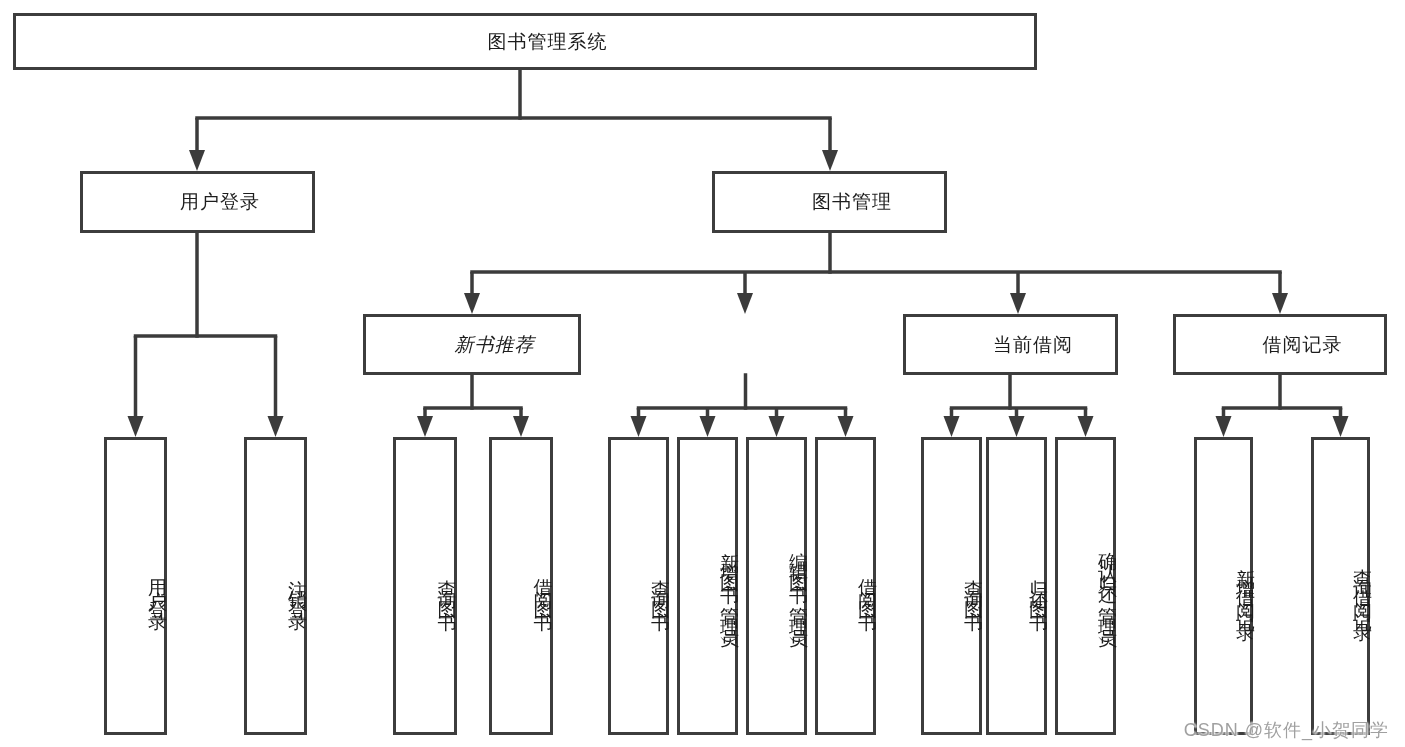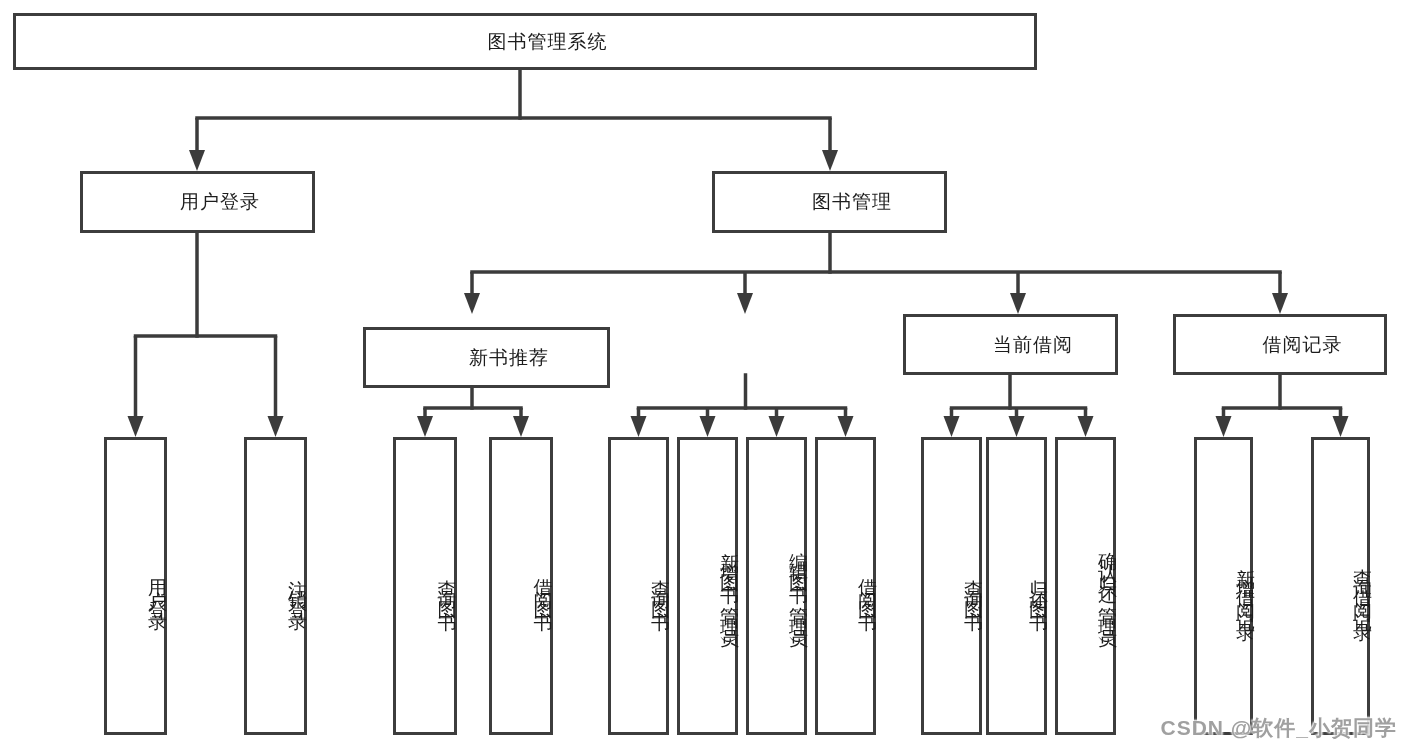--- a/index.html
+++ b/index.html
@@ -36,29 +36,28 @@
     white-space:nowrap;
   }
   .node.v{
     writing-mode:vertical-rl;
     text-orientation:mixed;
     letter-spacing:11px;
     line-height:1;
   }
   #watermark{
     position:absolute;
-    right:8px;
+    right:16px;
     bottom:5px;
     z-index:3;
-    font-size:21px;
+    font-size:18px;
     color:var(--wm);
     letter-spacing:1px;
     white-space:nowrap;
     text-shadow:0 0 3px #fff, 1px 1px 2px #fff, -1px -1px 2px #fff;
-    font-weight:bold;
   }
 </style>
 </head>
 <body>
 
 <div id="canvas">
   <svg id="connector-svg" width="1405" height="747">
       <line x1="520" y1="70" x2="520" y2="118" stroke="#3b3b3b" stroke-width="3.5" stroke-linecap="square"></line>
       <line x1="197" y1="118" x2="830" y2="118" stroke="#3b3b3b" stroke-width="3.5" stroke-linecap="square"></line>
       <line x1="197" y1="118" x2="197" y2="152" stroke="#3b3b3b" stroke-width="3.5" stroke-linecap="butt"></line>
@@ -109,21 +108,21 @@
       <line x1="1223.5" y1="408" x2="1340.5" y2="408" stroke="#3b3b3b" stroke-width="3.5" stroke-linecap="square"></line>
       <line x1="1223.5" y1="408" x2="1223.5" y2="418" stroke="#3b3b3b" stroke-width="3.5" stroke-linecap="butt"></line>
       <polygon points="1215.5,416 1231.5,416 1223.5,437" fill="#3b3b3b"></polygon>
       <line x1="1340.5" y1="408" x2="1340.5" y2="418" stroke="#3b3b3b" stroke-width="3.5" stroke-linecap="butt"></line>
       <polygon points="1332.5,416 1348.5,416 1340.5,437" fill="#3b3b3b"></polygon>
     </svg>
   <div id="watermark">CSDN @软件_小贺同学</div>
 <div class="node h" style="left: 13px; top: 13px; width: 1024px; height: 57px;">图书管理系统</div>
     <div class="node h" style="left: 80px; top: 171px; width: 235px; height: 62px;">用户登录</div>
     <div class="node h" style="left: 712px; top: 171px; width: 235px; height: 62px; text-align: right;">图书管理</div>
-    <div class="node h" style="left: 363px; top: 327px; width: 247px; height: 61px;">新书推荐</div>
+    <div class="node h" style="left: 363px; top: 314px; width: 218px; height: 61px; font-style: italic;">新书推荐</div>
     <div class="node h" style="left: 1173px; top: 314px; width: 214px; height: 61px;">借阅记录</div>
     <div class="node h" style="left: 903px; top: 314px; width: 215px; height: 61px;">当前借阅</div>
     <div class="node v" style="left: 104px; top: 437px; width: 63px; height: 298px;">用户登录</div>
     <div class="node v" style="left: 244px; top: 437px; width: 63px; height: 298px;">注销登录</div>
     <div class="node v" style="left: 393px; top: 437px; width: 64px; height: 298px;">查询图书</div>
     <div class="node v" style="left: 489px; top: 437px; width: 64px; height: 298px;">借阅图书</div>
     <div class="node v" style="left: 608px; top: 437px; width: 61px; height: 298px;">查询图书</div>
     <div class="node v" style="left: 677px; top: 437px; width: 61px; height: 298px;">新增图书（管理员）</div>
     <div class="node v" style="left: 746px; top: 437px; width: 61px; height: 298px;">编辑图书（管理员）</div>
     <div class="node v" style="left: 815px; top: 437px; width: 61px; height: 298px;">借阅图书</div>

